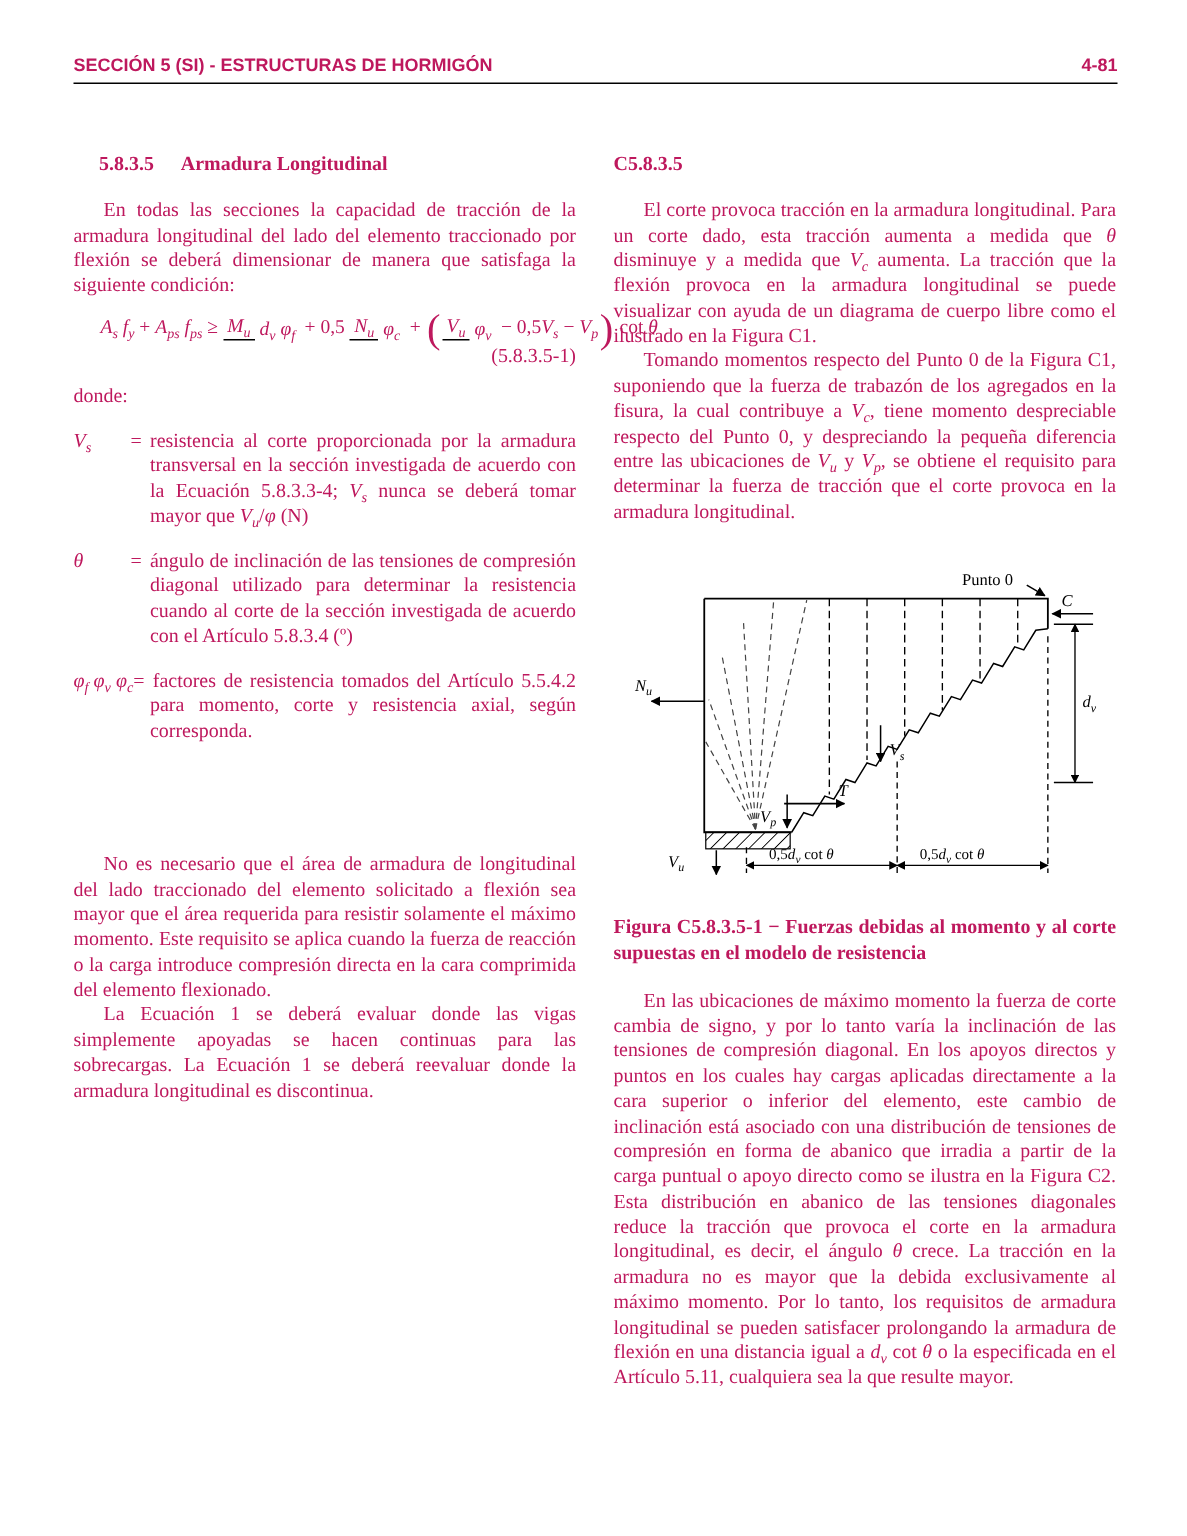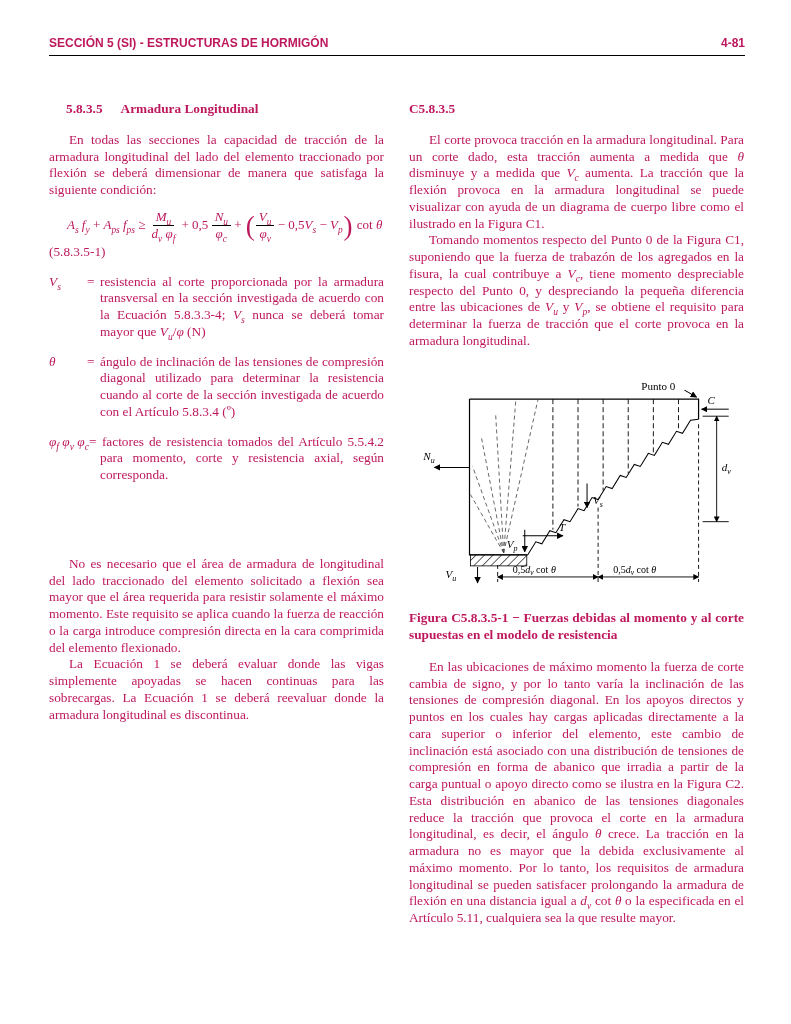--- a/index.html
+++ b/index.html
@@ -9,29 +9,29 @@
           font-family:"Liberation Sans",sans-serif;font-weight:bold;font-size:12px;
           border-bottom:1.6px solid #000;padding-bottom:5px;}
   .cols{display:flex;gap:25px;margin-top:16px;}
   .col{width:335px;line-height:1.26;}
   .heading{font-weight:bold;margin-bottom:14px;margin-top:29px;}
   .lhead{padding-left:17px;}
   .lhead .hnum{margin-right:18px;}
   p{margin:0;text-align:justify;}
   .indent{text-indent:20px;}
   .eq{margin:11px 0 2px 18px;font-size:13px;white-space:nowrap;}
-  .eq-num{margin:2px 0 10px 0;}
+  .eq-num{text-align:right;margin:2px 0 10px 0;}
   .where{margin-top:8px;}
   .def{margin-top:13px;padding-left:51px;text-indent:-51px;text-align:justify;}
   .term{display:inline-block;min-width:38px;text-indent:0;}
   .deq{display:inline-block;width:13px;text-indent:0;}
   .gap-top{margin-top:72px;}
   .it{font-style:italic;}
   sub{font-size:0.72em;line-height:0;}
-  .frac{display:inline-flex;flex-direction:column;align-items:center;vertical-align:middle;
+  .frac{display:inline-flex;align-items:center;vertical-align:middle;
         text-align:center;line-height:1.12;}
   .frac .num{border-bottom:1px solid #000;padding:0 3px 1px 3px;}
   .frac .den{padding:1px 3px 0 3px;}
   .bigp{font-size:27px;line-height:0;vertical-align:middle;padding:0 1px;}
   .figure{margin-top:24px;}
   .caption{font-weight:bold;margin-top:16px;text-align:justify;}
   .after-fig{margin-top:15px;}
   svg text{font-family:"Liberation Serif",serif;fill:#000;}
 </style>
 </head>
@@ -58,20 +58,21 @@
             <span class="den"><span class="it">d</span><sub class="it">v</sub><span> </span><span class="it">φ</span><sub class="it">f</sub></span>
           </span><span> + 0,5 </span><span class="frac">
             <span class="num"><span class="it">N</span><sub class="it">u</sub></span>
             <span class="den"><span class="it">φ</span><sub class="it">c</sub></span>
           </span><span> + </span><span class="bigp">(</span><span class="frac">
             <span class="num"><span class="it">V</span><sub class="it">u</sub></span>
             <span class="den"><span class="it">φ</span><sub class="it">v</sub></span>
           </span><span> − 0,5</span><span class="it">V</span><sub class="it">s</sub><span> − </span><span class="it">V</span><sub class="it">p</sub><span class="bigp">)</span><span> cot </span><span class="it">θ</span></div>
       <div class="eq-num">(5.8.3.5-1)</div>
 
+      <p class="where">donde:</p>
 
       <div class="def">
         <span class="term"><span class="it">V</span><sub class="it">s</sub></span><span class="deq">=</span><span><span>resistencia al corte proporcionada por la armadura transversal en la sección investigada de acuerdo con la Ecuación 5.8.3.3-4; </span><span class="it">V</span><sub class="it">s</sub><span> nunca se deberá tomar mayor que </span><span class="it">V</span><sub class="it">u</sub><span>/</span><span class="it">φ</span><span> (N)</span></span>
       </div>
 
       <div class="def">
         <span class="term"><span class="it">θ</span></span><span class="deq">=</span><span><span>ángulo de inclinación de las tensiones de compresión diagonal utilizado para determinar la resistencia cuando al corte de la sección investigada de acuerdo con el Artículo 5.8.3.4 (º)</span></span>
       </div>
 
       <div class="def">

